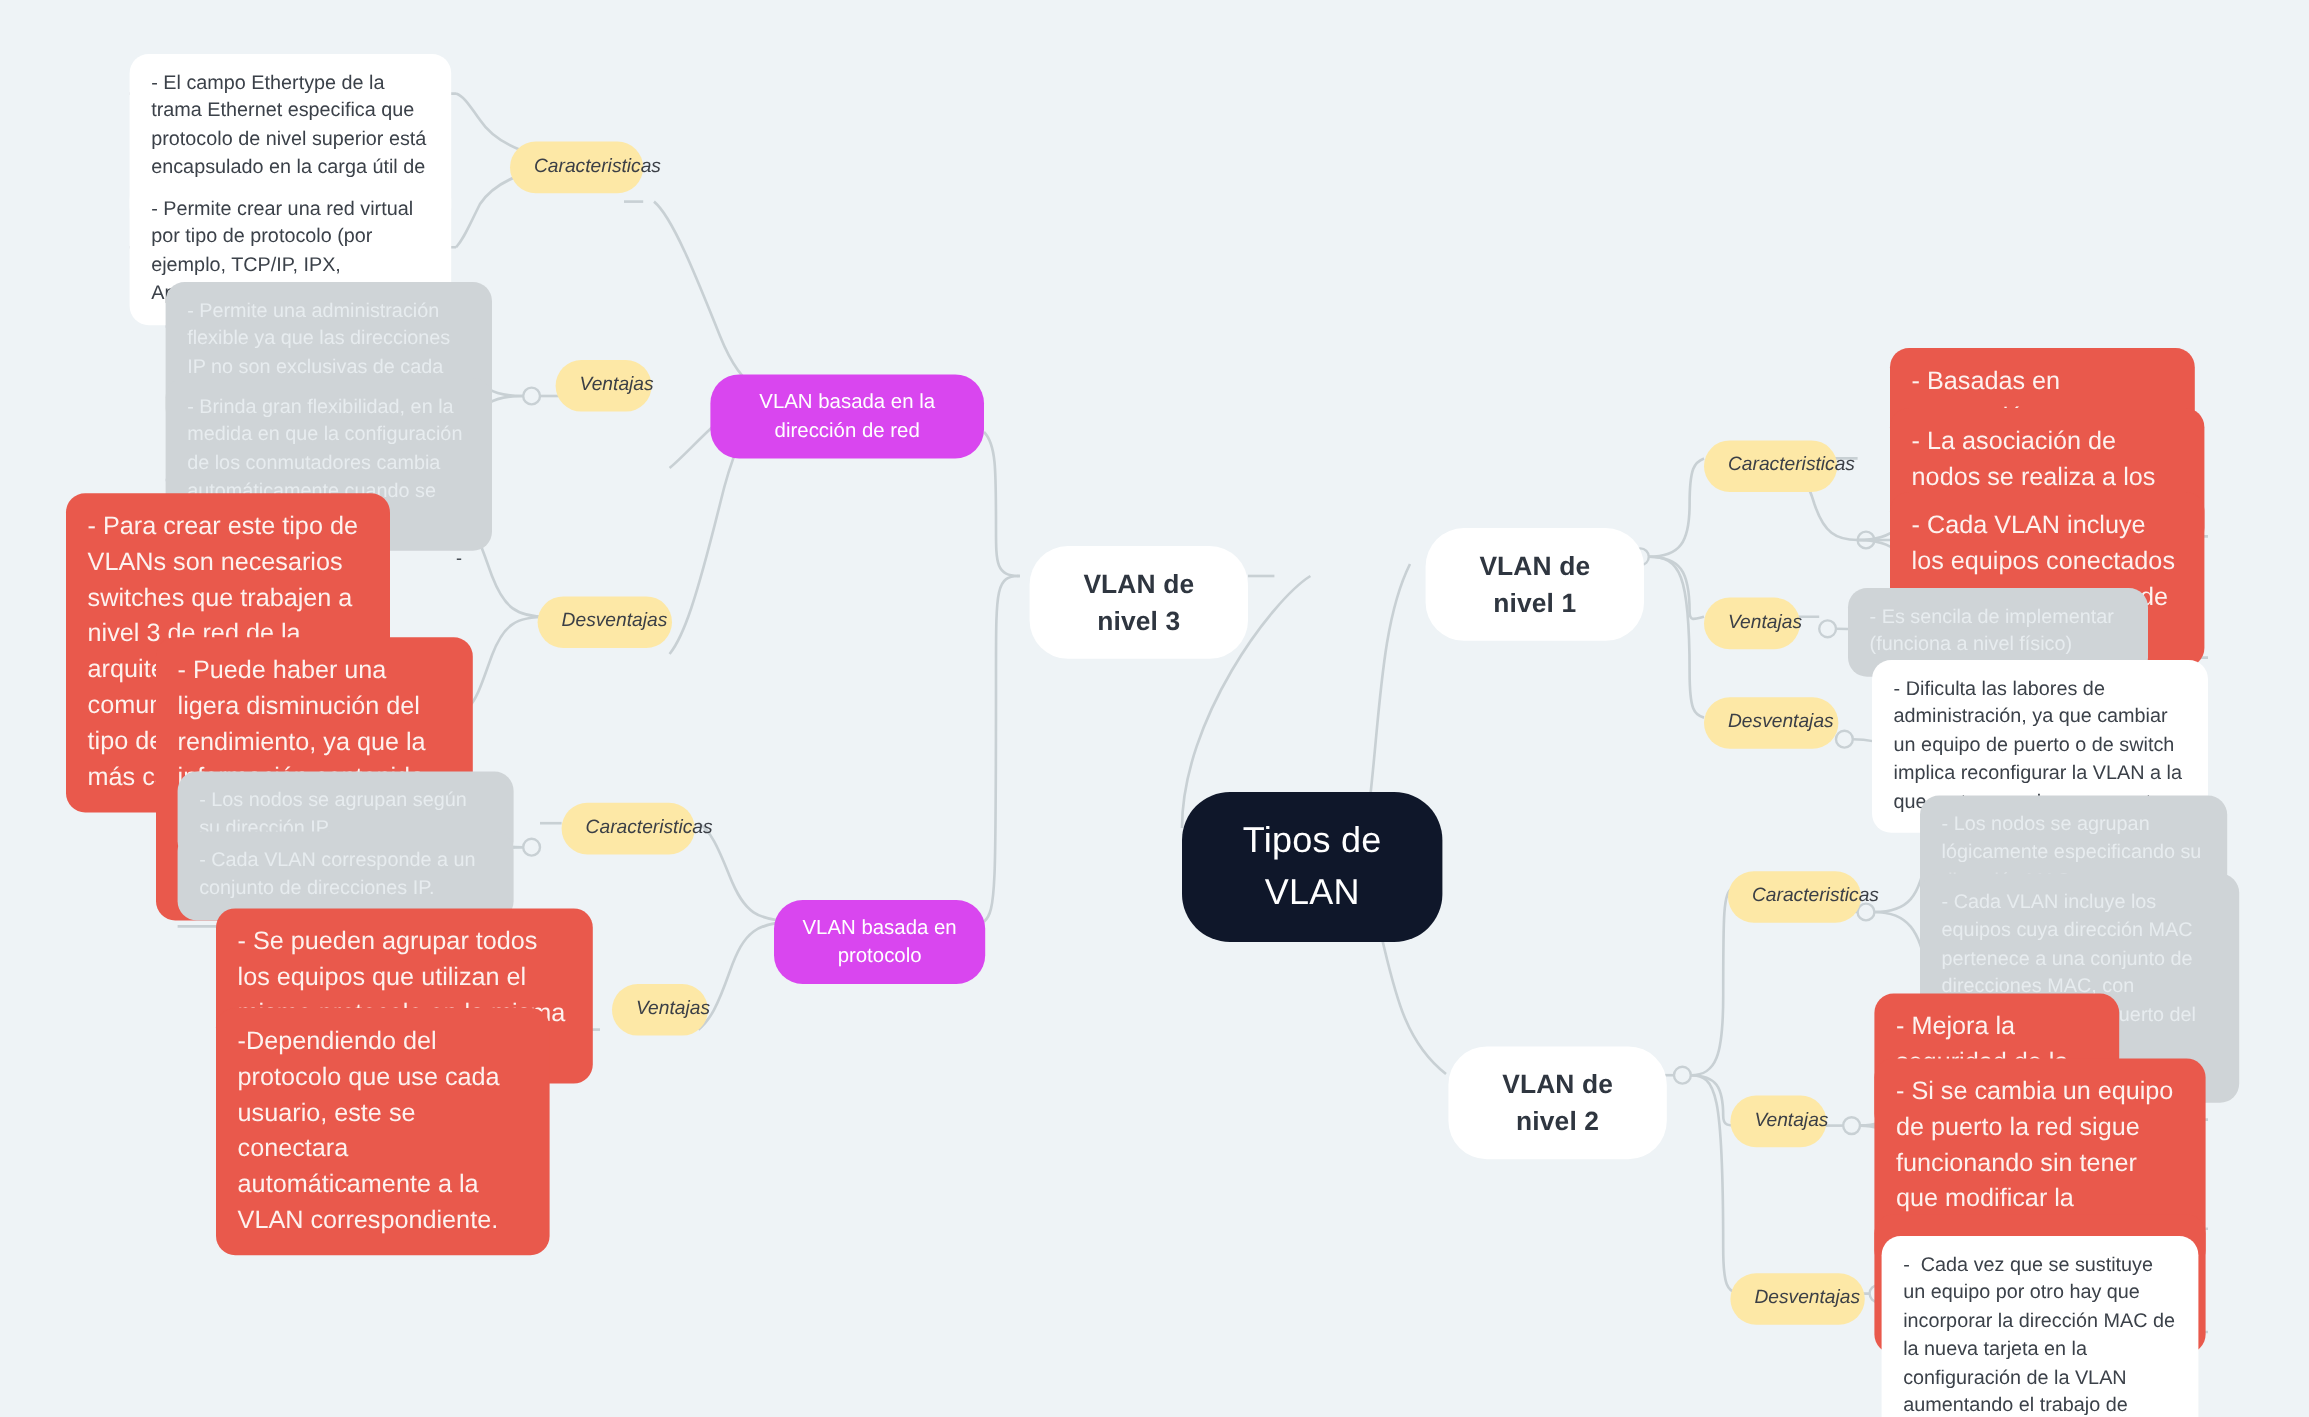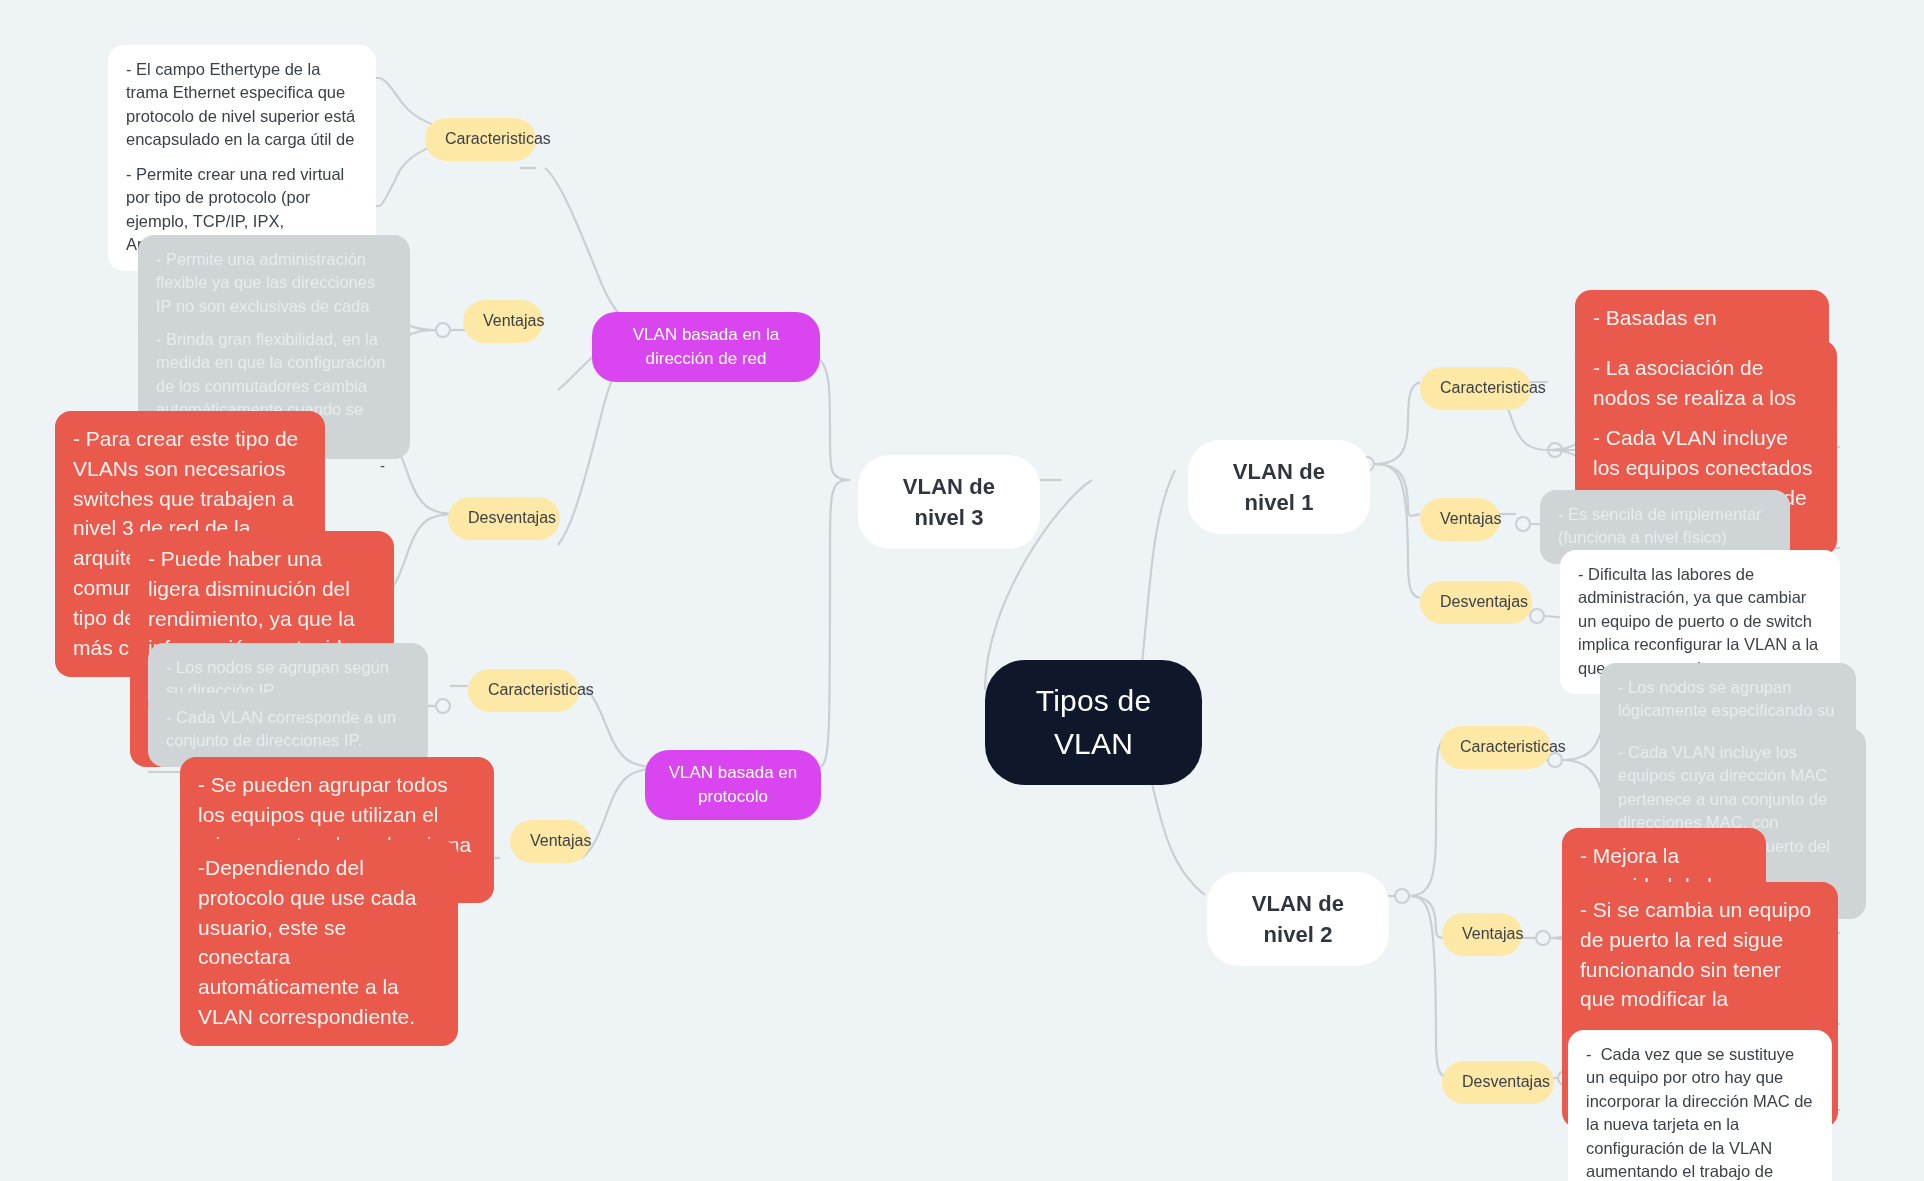--- a/index.html
+++ b/index.html
@@ -61,20 +61,21 @@
     padding: 11px 20px;
     text-align: center;
   }
   .n-yellow {
     background: #fde8a6;
     color: #3b3f46;
     font-size: 16px;
     border-radius: 22px;
     padding: 10px 20px;
     text-align: left;
+    font-style: italic;
   }
   .n-white {
     background: #ffffff;
     color: #3b4149;
     font-size: 16.5px;
     padding: 13px 18px 14px 18px;
     border-radius: 16px;
   }
   .n-red {
     background: #e9594c;

